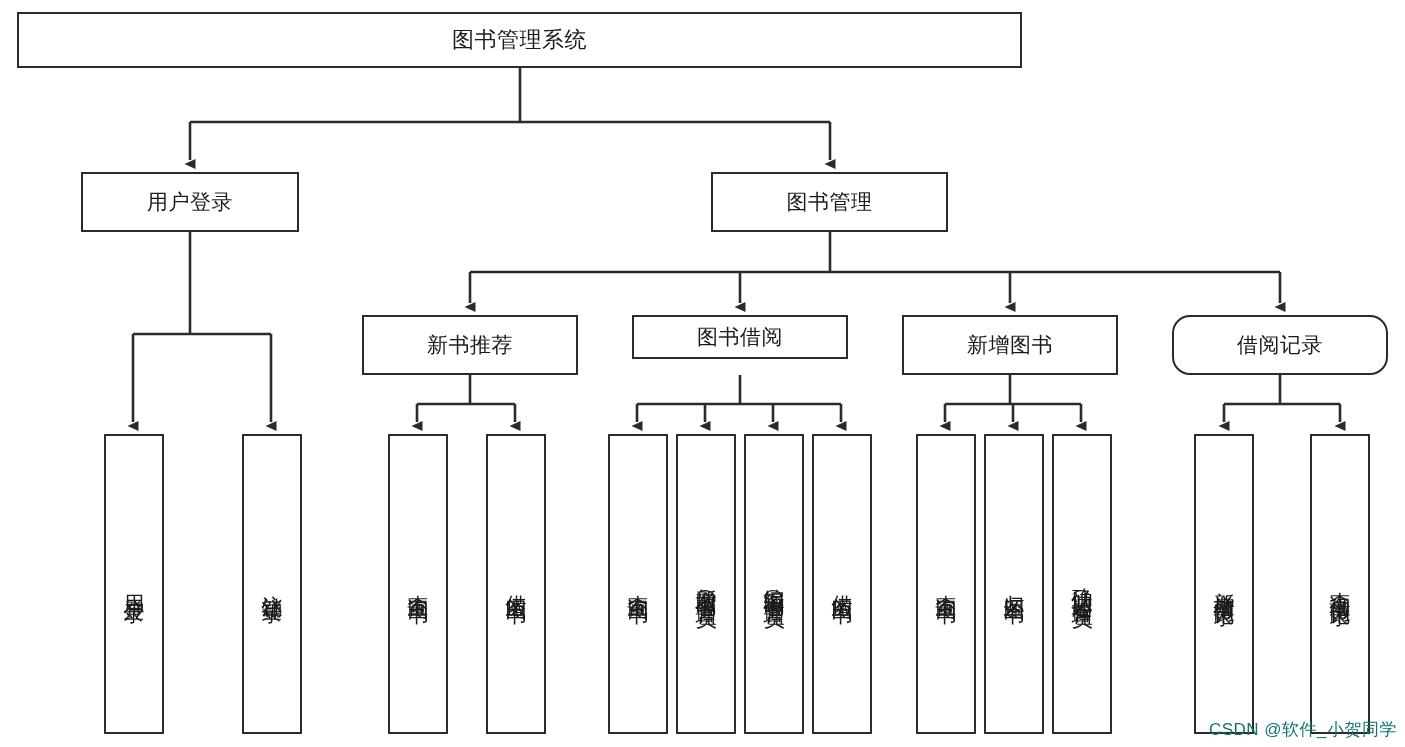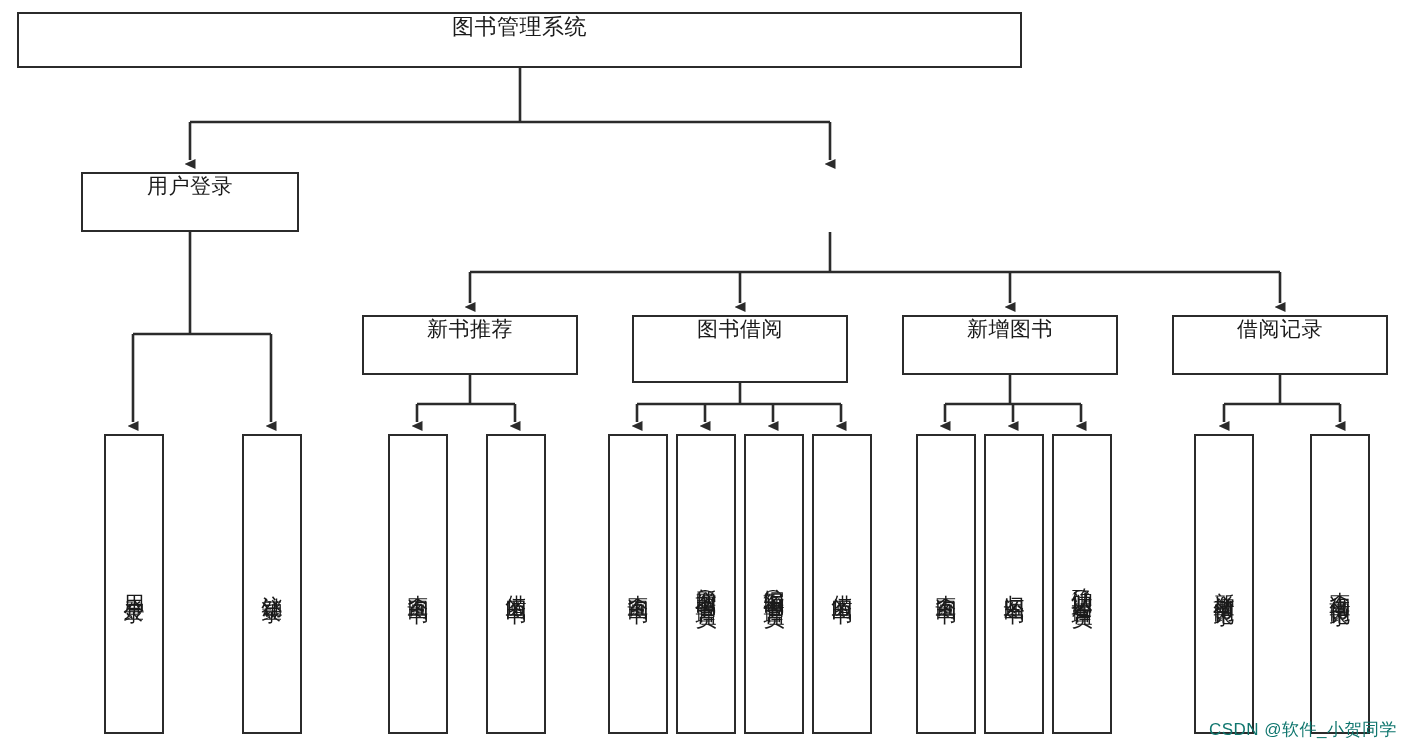--- a/index.html
+++ b/index.html
@@ -24,20 +24,21 @@
     top: 0;
     width: 1405px;
     height: 747px;
   }
   .node {
     position: absolute;
     box-sizing: border-box;
     background: #ffffff;
     border: 2.5px solid #2b2b2b;
     display: flex;
+    align-items: center;
     justify-content: center;
     color: #1a1a1a;
     z-index: 2;
   }
   .node .label {
     display: block;
     text-align: center;
     line-height: 1.18;
     letter-spacing: 0.5px;
   }
@@ -130,31 +131,34 @@
     </g>
   </svg>
 
   <div class="node horiz root" style="left:17px; top:12px; width:1005px; height:56px;">
     <span class="label">图书管理系统</span>
   </div>
 
   <div class="node horiz" style="left:81px; top:172px; width:218px; height:60px;">
     <span class="label">用户登录</span>
   </div>
+  <div class="node horiz" style="left:711px; top:172px; width:237px; height:60px;">
+    <span class="label">图书管理</span>
+  </div>
 
   <div class="node horiz" style="left:362px; top:315px; width:216px; height:60px;">
     <span class="label">新书推荐</span>
   </div>
-  <div class="node horiz" style="left:632px; top:315px; width:216px; height:68px;">
+  <div class="node horiz" style="left:632px; top:315px; width:216px; height:44px;">
     <span class="label">图书借阅</span>
   </div>
   <div class="node horiz" style="left:902px; top:315px; width:216px; height:60px;">
     <span class="label">新增图书</span>
   </div>
-  <div class="node horiz" style="left:1172px; top:315px; width:216px; height:60px;">
+  <div class="node horiz" style="left:1172px; top:315px; width:216px; height:60px;border-radius:18px;">
     <span class="label">借阅记录</span>
   </div>
 
   <div class="node vert" style="left:104px; top:434px; width:60px; height:300px;">
     <span class="label">用户登录</span>
   </div>
   <div class="node vert" style="left:242px; top:434px; width:60px; height:300px;">
     <span class="label">注销登录</span>
   </div>
 

